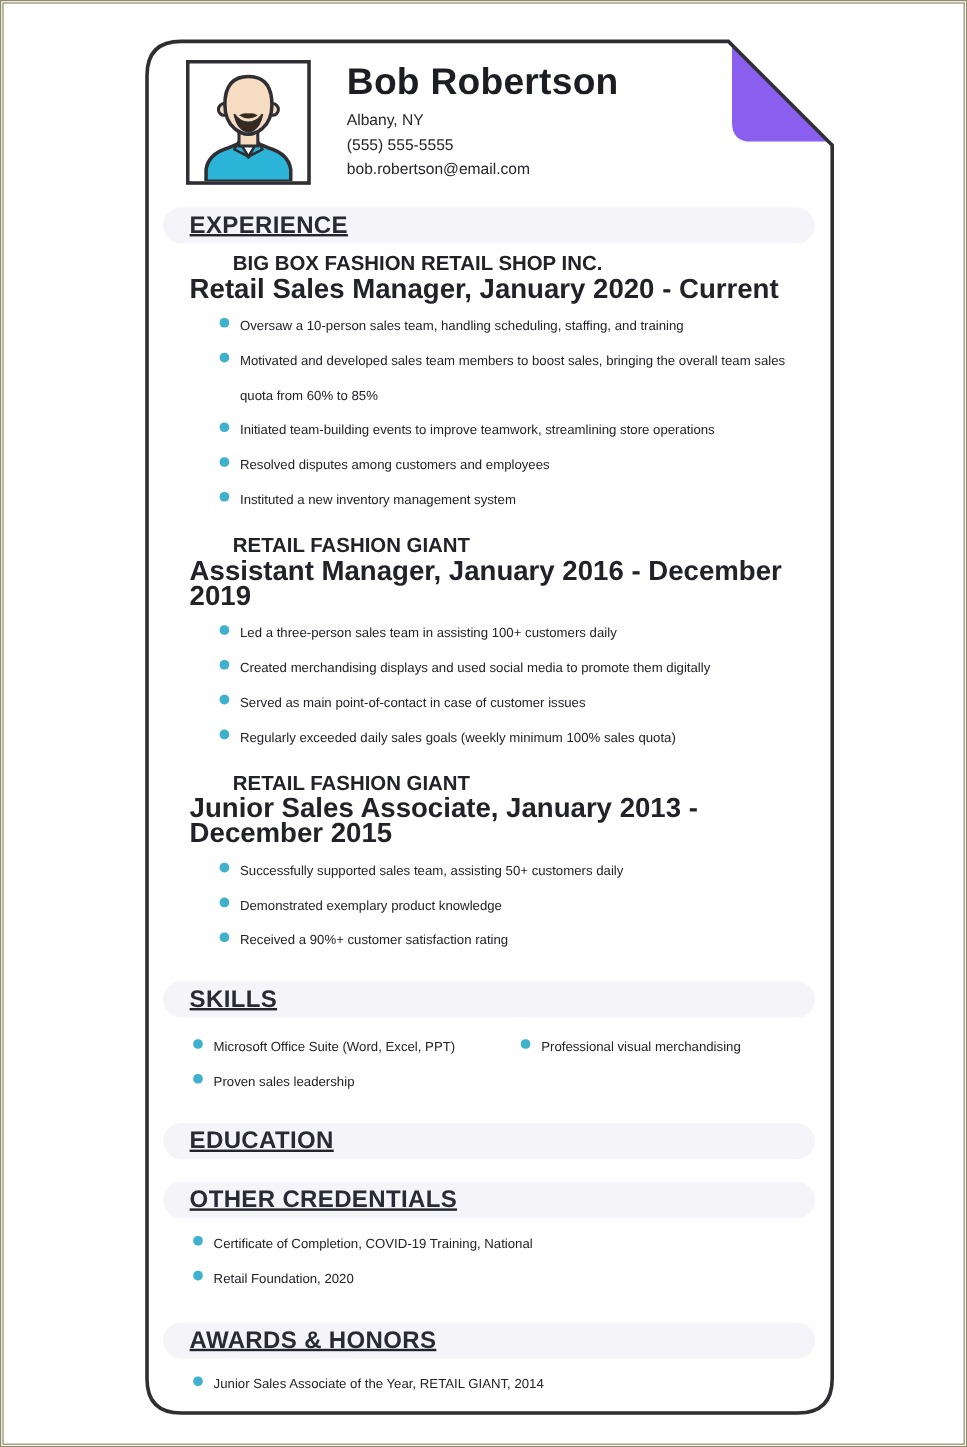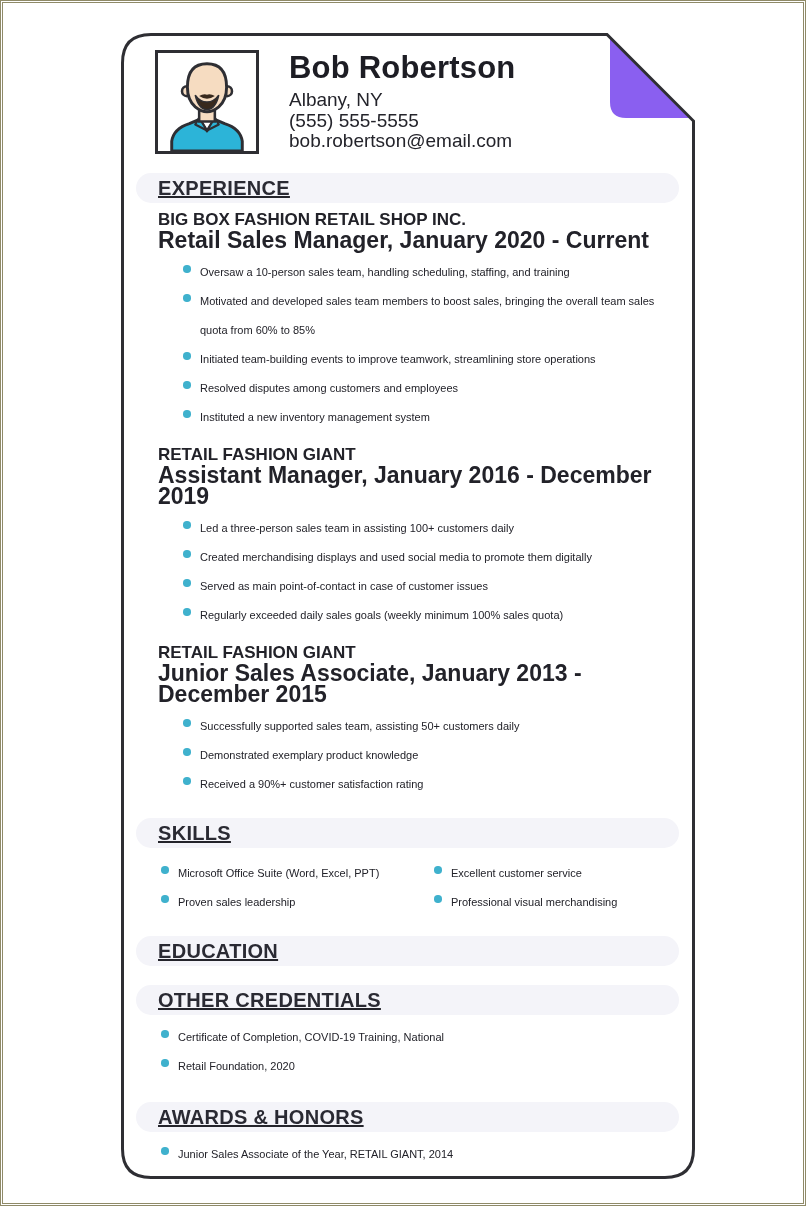--- a/index.html
+++ b/index.html
@@ -22,35 +22,35 @@
   .photo-frame {
     width:104px; height:104px; background:#ffffff;
     border:3.5px solid #2e2e33; flex:0 0 auto;
   }
   .photo-frame svg { display:block; width:100%; height:100%; }
   .id-block { margin-left:30px; padding-top:1px; }
   .person-name {
     font-size:31px; font-weight:700; color:#1d1d24;
     line-height:34px; margin-bottom:5px; letter-spacing:0.2px;
   }
-  .contact-line { font-size:19px; line-height:20.5px; color:#24242b; }
+  .contact-line { font-size:13px; line-height:20.5px; color:#24242b; }
   
   .section-bar {
     margin-top:19px; height:30px; width:543px;
     background:#f4f4f9; border-radius:15px;text-decoration:underline;
   }
   .section-title {
     font-size:20px; font-weight:700; color:#2a2a33;
     line-height:30px; padding-left:22px; letter-spacing:0.3px;
   }
   .bar-awards { margin-top:21px; }
   
   .job { margin-top:6px; padding-left:22px; }
   .job + .job { margin-top:12px; }
-  .company { font-size:17px; font-weight:700; line-height:21px; color:#222229; }
+  .company { font-size:17px; font-weight:700; line-height:21px; color:#222229;margin-left:36px; }
   .role { font-size:23px; font-weight:700; line-height:21px; color:#222229; }
   
   ul.bullets { list-style:none; margin:7px 0 0 0; padding-left:42px; }
   ul.bullets li {
     position:relative; font-size:11px; line-height:29px;
     color:#222229; max-width:496px;
   }
   ul.bullets li::before {
     content:''; position:absolute; left:-17px; top:7px;
     width:7.5px; height:7.5px; border-radius:50%; background:#3fb1cd;
@@ -155,21 +155,20 @@
     </div>
     <div class="skills-cols">
       <div class="skills-col1">
         <ul class="bullets">
           <li>Microsoft Office Suite (Word, Excel, PPT)</li>
           <li>Proven sales leadership</li>
         </ul>
       </div>
       <div class="skills-col2">
         <ul class="bullets">
-          <li>Excellent customer service</li>
           <li>Professional visual merchandising</li>
         </ul>
       </div>
     </div>
 
     <div class="section-bar">
       <div class="section-title">EDUCATION</div>
     </div>
 
     <div class="section-bar">

